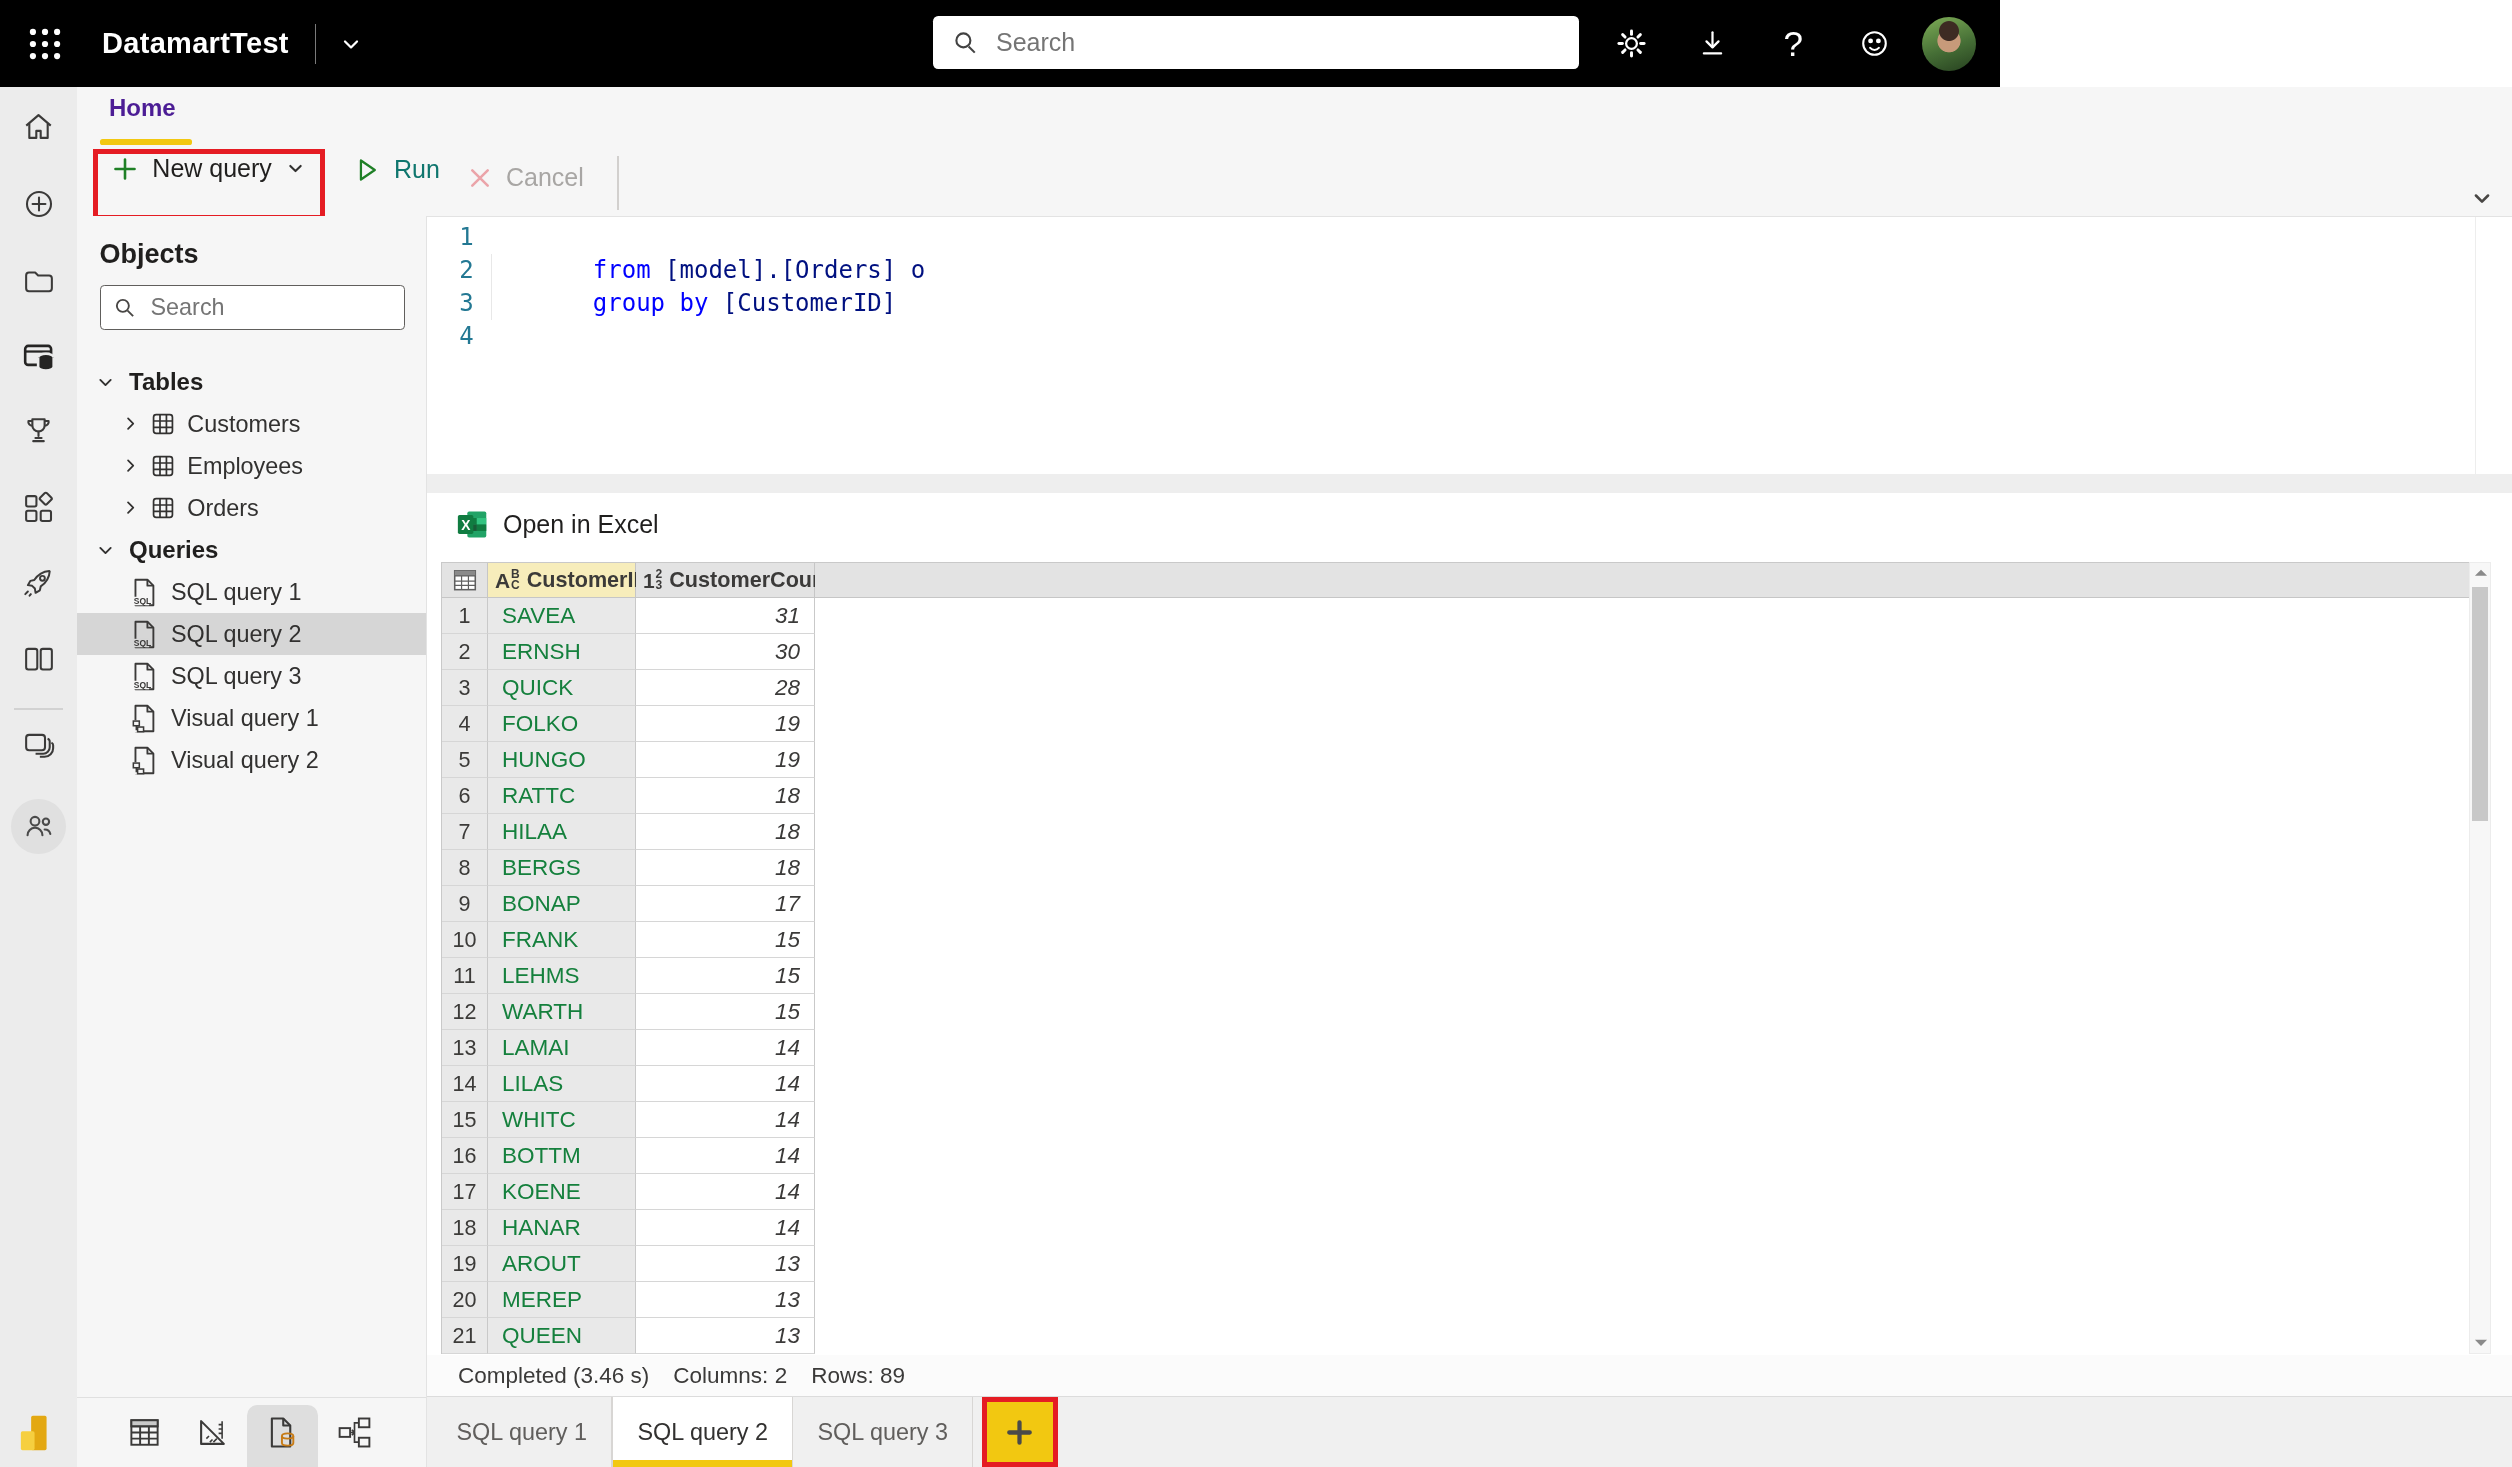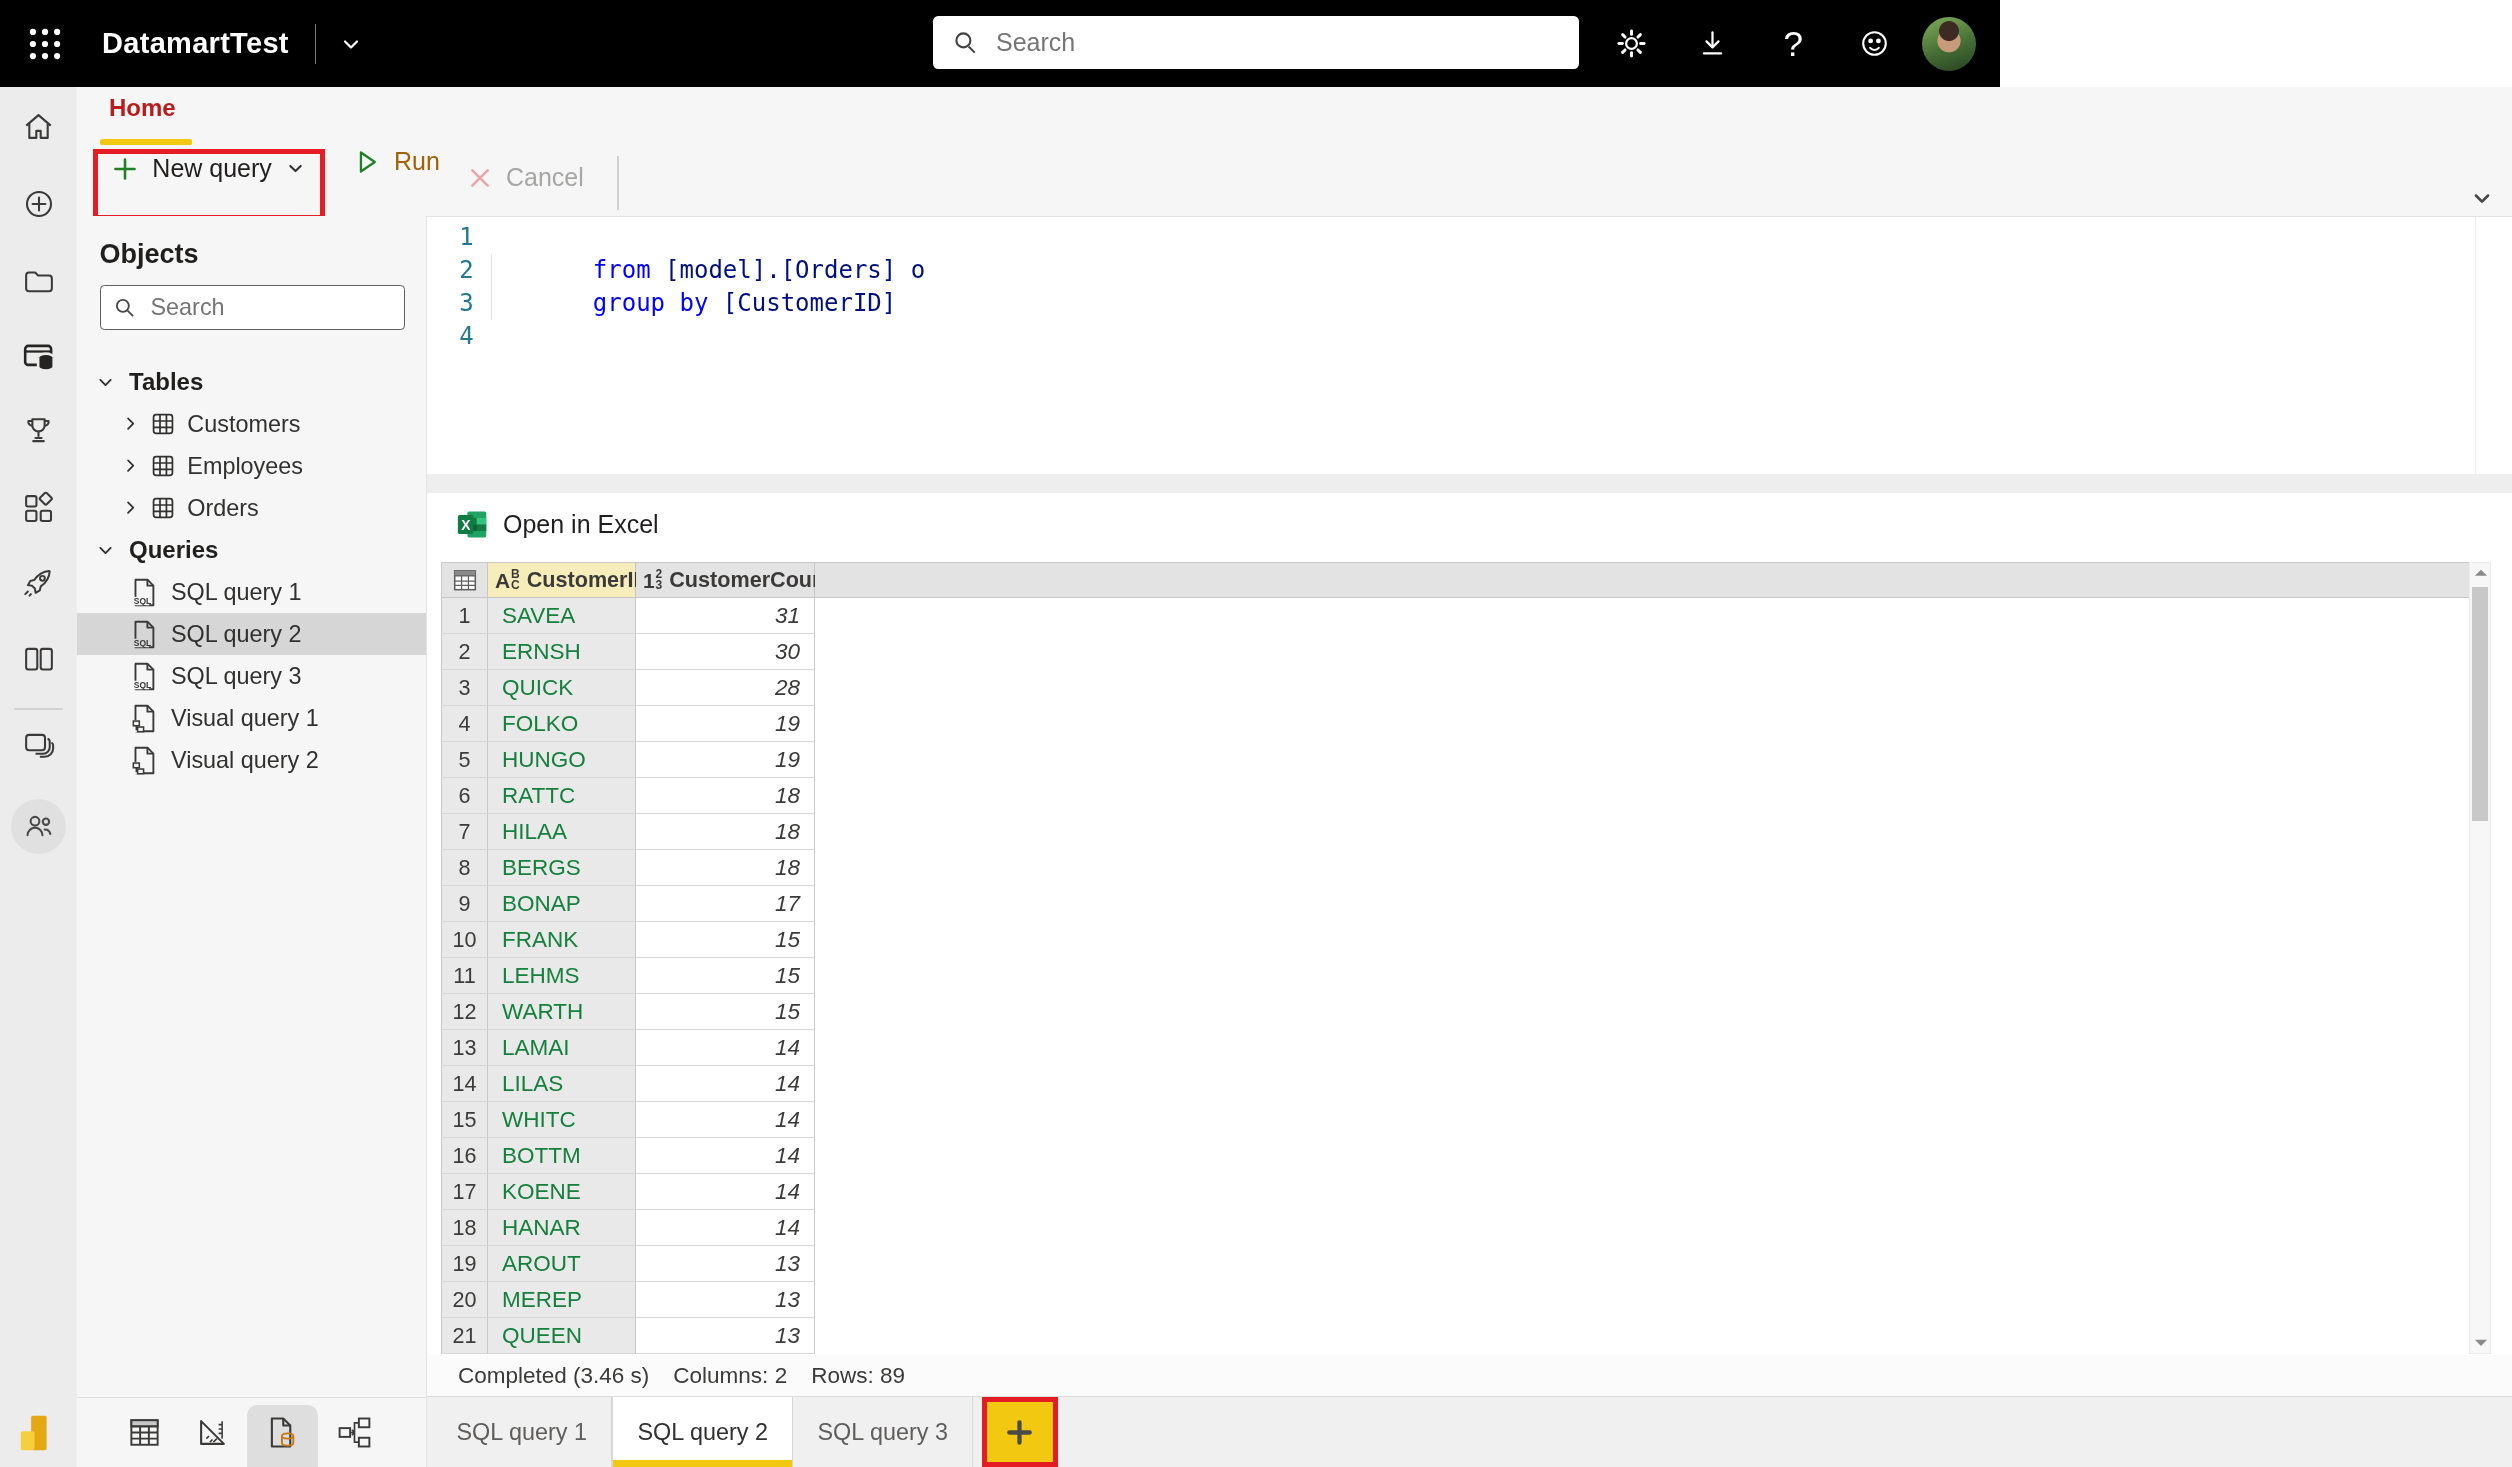--- a/index.html
+++ b/index.html
@@ -29,28 +29,28 @@
 
   
   .rail{position:absolute;left:0;top:87px;width:77px;bottom:0;background:#ececec;border-right:0.9px solid #e2e2e2;}
   .rail-btn{position:absolute;left:0;width:77px;height:62px;display:flex;align-items:center;justify-content:center;cursor:pointer;}
   .rail-divider{position:absolute;left:14px;width:49px;height:1.7px;background:#d2d2d2;}
   .people-bg{width:55px;height:55px;border-radius:50%;background:#e0e0e0;display:flex;align-items:center;justify-content:center;}
   .pbi-logo{position:absolute;left:14px;top:1322px;}
 
   
   .ribbon{position:absolute;left:77px;top:87px;right:0;height:130px;background:#f6f6f6;}
-  .home-tab{position:absolute;left:32px;top:7px;font-size:24px;font-weight:600;color:#b91c1c;cursor:pointer;}
+  .home-tab{position:absolute;left:32px;top:7px;font-size:24px;font-weight:600;color:#4c1d95;cursor:pointer;}
   .home-underline{position:absolute;left:22.5px;top:52px;width:92px;height:6px;background:#F2C811;border-radius:2.6px;}
   .nq-annotation{position:absolute;left:15.6px;top:62px;width:232px;height:71px;border:5.2px solid #e51c23;
                  box-sizing:border-box;display:flex;align-items:flex-start;justify-content:center;background:#f6f6f6;}
   .nq-btn{display:flex;align-items:center;gap:14px;cursor:pointer;}
   .nq-label{font-size:25px;color:#201f1e;}
   .tool-btn{position:absolute;display:flex;align-items:center;gap:14px;cursor:pointer;font-size:25px;}
-  .run-btn{left:277px;top:60px;color:#a16207;}
+  .run-btn{left:277px;top:68px;color:#0f766e;}
   .cancel-btn{left:391px;top:76px;color:#a8a6a4;}
   .tool-sep{position:absolute;left:540px;top:69px;width:1.7px;height:54px;background:#d2d0ce;}
   .ribbon-collapse{position:absolute;right:17.3px;bottom:5.2px;cursor:pointer;}
 
   
   .objects{position:absolute;left:77px;top:216px;width:350px;bottom:0;background:#f6f6f6;border-right:0.9px solid #e3e3e3;box-sizing:border-box;}
   .obj-title{position:absolute;left:22.5px;top:22.5px;font-size:27px;font-weight:700;color:#201f1e;}
   .obj-search{position:absolute;left:22.5px;top:69px;width:305px;height:45px;background:#fff;border:1.7px solid #605e5c;
               border-radius:4.3px;display:flex;align-items:center;padding-left:12px;box-sizing:border-box;}
   .obj-search input{border:0;outline:none;font-size:23.4px;color:#484644;margin-left:12px;width:234px;background:transparent;

